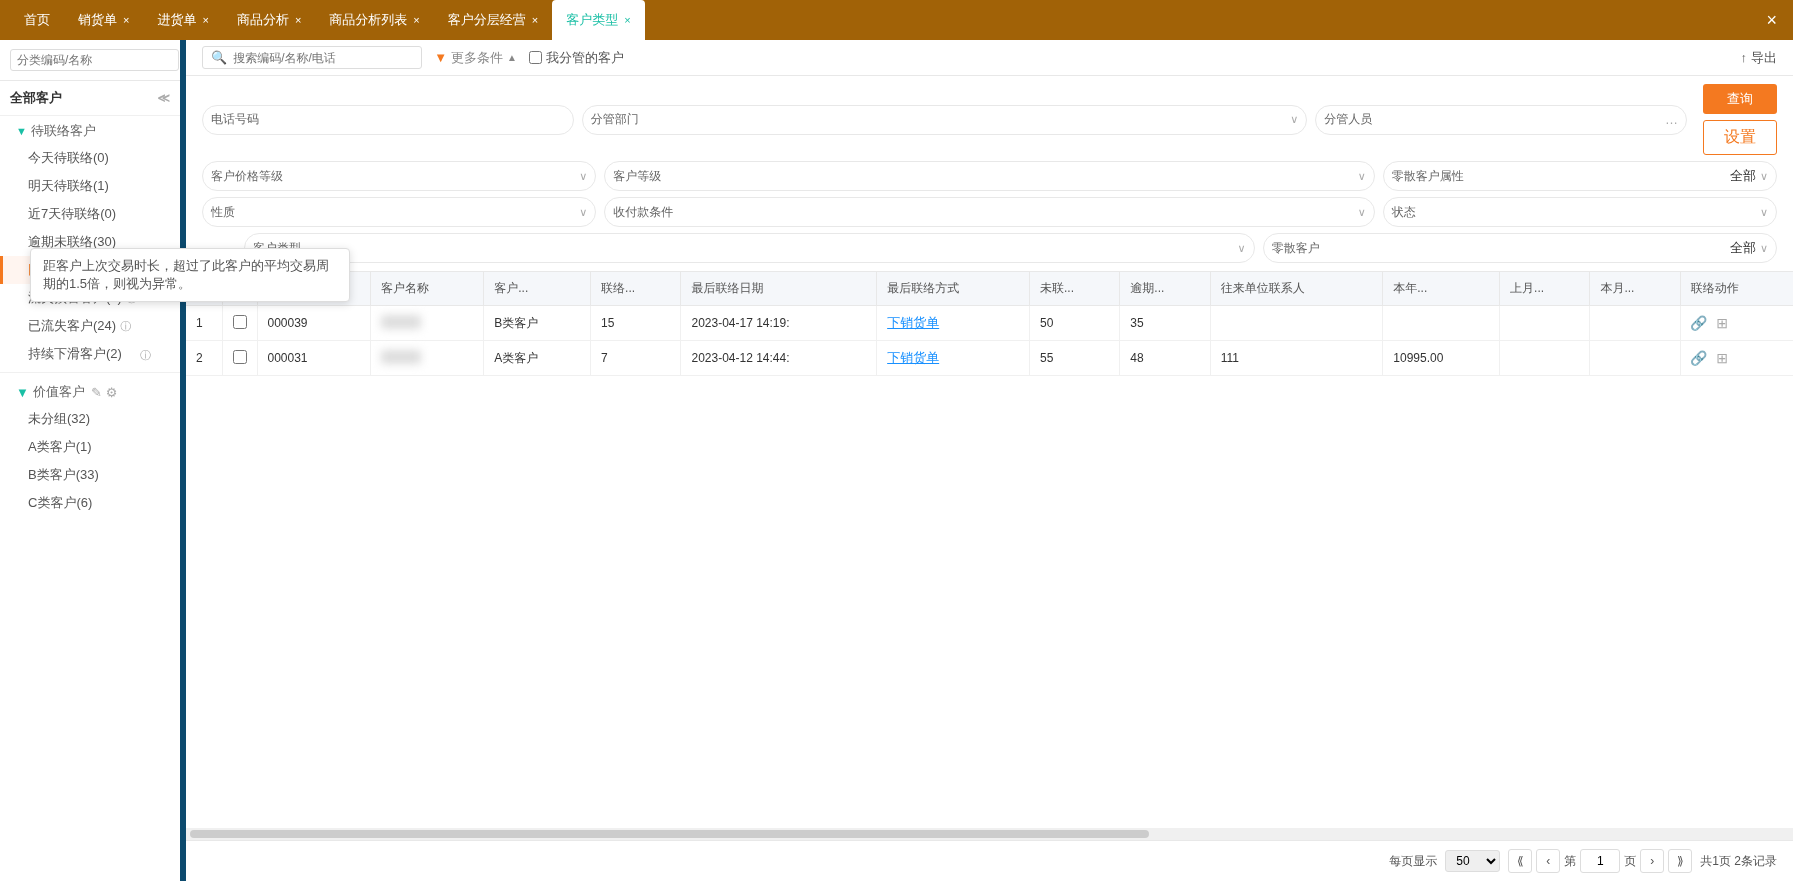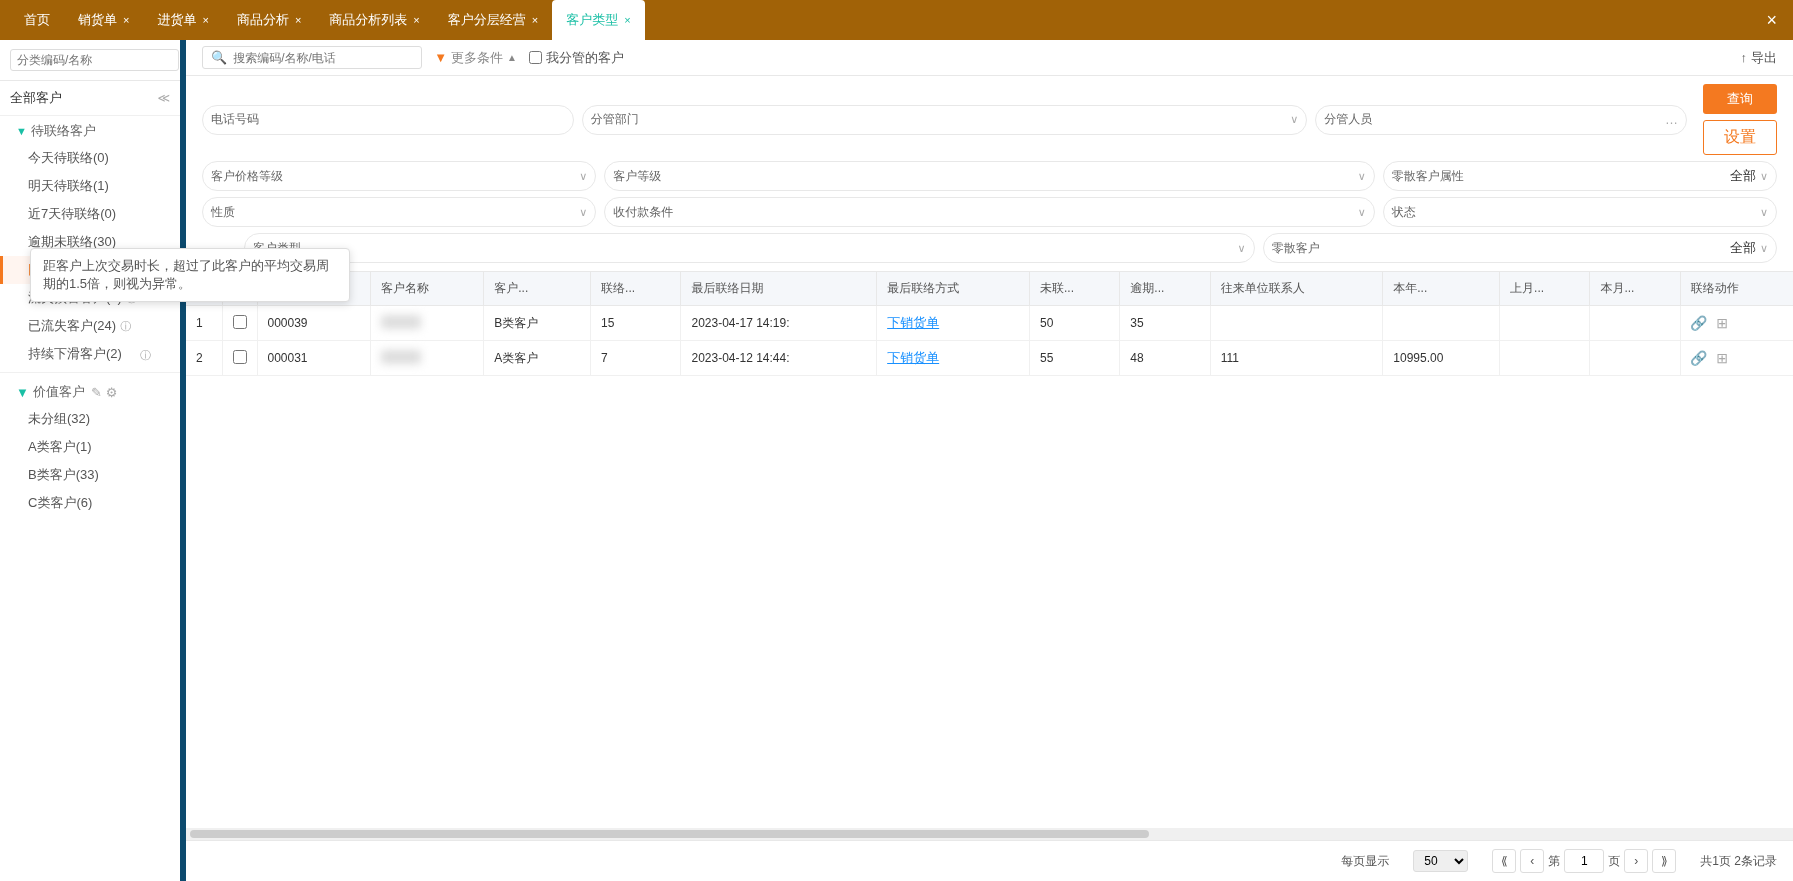--- a/index.html
+++ b/index.html
@@ -34,21 +34,21 @@
     }
     .sidebar-search input {
       border: 1px solid #ddd; border-radius: 3px; padding: 3px 6px; font-size: 12px; flex: 1; outline: none;
     }
     .sidebar-search .search-btn {
       width: 24px; height: 24px; background: none; border: none; cursor: pointer; color: #888;
     }
     .sidebar-section { padding: 0; }
     .sidebar-header {
       display: flex; align-items: center; justify-content: space-between;
-      padding: 8px 10px; font-weight: normal; font-size: 13px; color: #333;
+      padding: 8px 10px; font-weight: bold; font-size: 13px; color: #333;
       border-bottom: 1px solid #f0f0f0;
     }
     .sidebar-header .collapse-icon { cursor: pointer; color: #aaa; font-size: 12px; }
     .sidebar-group-title {
       display: flex; align-items: center; padding: 6px 10px 4px 16px;
       font-size: 12px; color: #666; cursor: pointer;
     }
     .sidebar-group-title .arrow { margin-right: 4px; color: #1abfa5; font-size: 11px; }
     .sidebar-item {
       padding: 5px 10px 5px 28px; font-size: 12px; color: #555; cursor: pointer;
@@ -129,21 +129,21 @@
       border-bottom: 1px solid #f0f0f0; border-right: 1px solid #f0f0f0; white-space: nowrap;
     }
     td:last-child { border-right: none; }
     .link { color: #1890ff; text-decoration: underline; cursor: pointer; }
     .action-icons { display: flex; gap: 8px; align-items: center; }
     .action-icon { cursor: pointer; color: #aaa; font-size: 14px; }
 
     
     .table-footer {
       background: #fff; border-top: 1px solid #e8e8e8; padding: 8px 16px;
-      display: flex; align-items: center; justify-content: flex-end; gap: 24px;
+      display: flex; align-items: center; justify-content: flex-end; gap: 8px;
     }
     .page-size-label { font-size: 12px; color: #555; }
     .page-size-select {
       border: 1px solid #ddd; border-radius: 3px; padding: 2px 6px; font-size: 12px;
       outline: none; cursor: pointer;
     }
     .page-nav { display: flex; align-items: center; gap: 4px; }
     .page-btn {
       border: 1px solid #ddd; background: #fff; border-radius: 3px;
       width: 24px; height: 24px; cursor: pointer; display: flex; align-items: center; justify-content: center;

